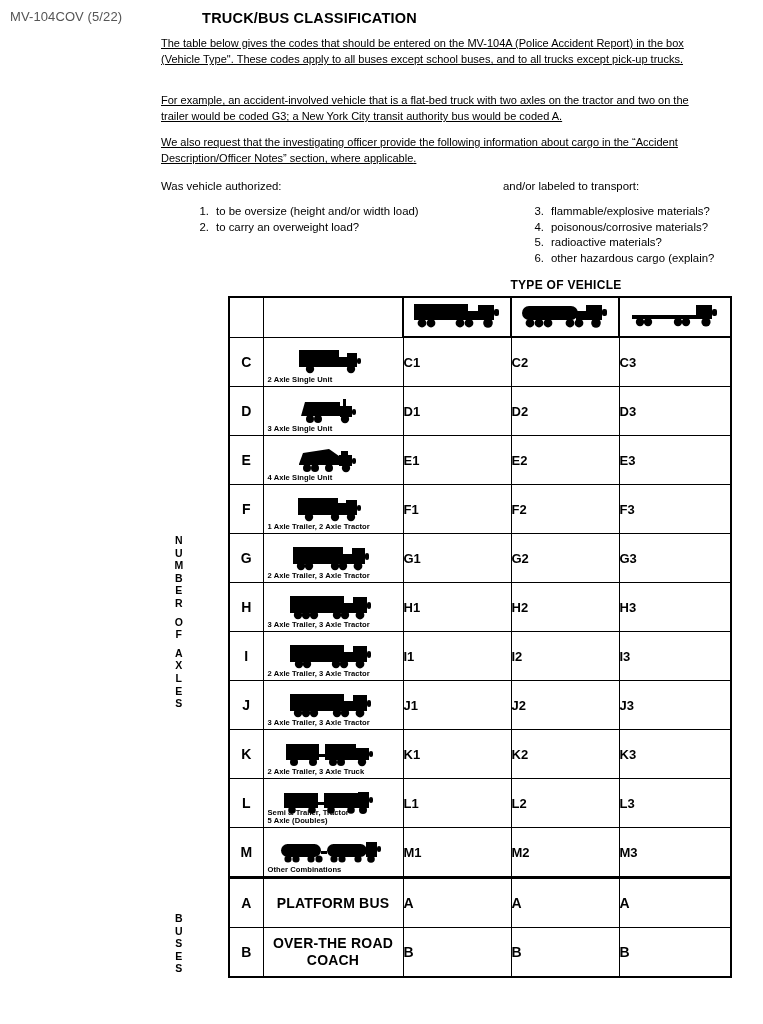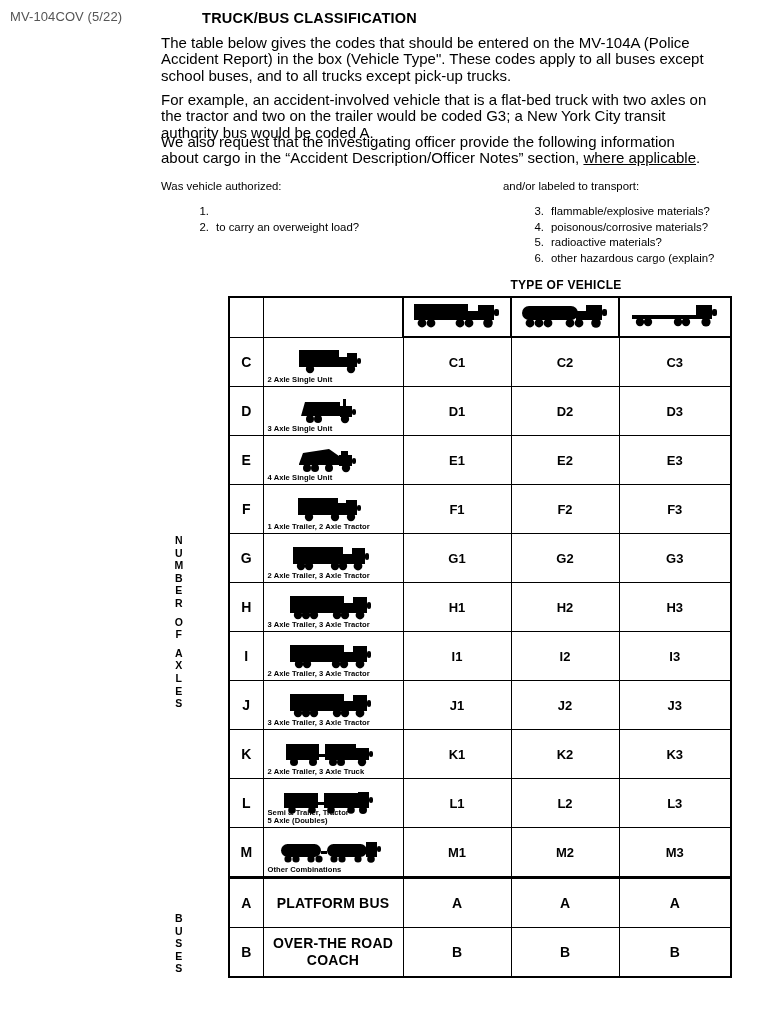--- a/index.html
+++ b/index.html
@@ -37,22 +37,23 @@
     font-size: 14.5px;
     font-weight: bold;
     letter-spacing: 0.2px;
   }
 
   
   .copy {
     position: absolute;
     left: 161px;
     width: 553px;
-    font-size: 15px;
+    font-size: 11px;
     line-height: 16.4px;
+    text-decoration: underline;
   }
   .p1 { top: 35px; }
   .p2 { top: 92px; }
   .p3 { top: 134px; }
   .copy u { text-decoration: underline; }
 
   
   .q-left {
     position: absolute;
     left: 161px;
@@ -185,21 +186,21 @@
     bottom: 1px;
     font-size: 7.6px;
     font-weight: bold;
     line-height: 8.6px;
     white-space: pre-line;
     letter-spacing: 0.05px;
   }
 
   
   td.code {
-    text-align: center;
+    text-align: left;
     font-size: 13px;
     font-weight: bold;
     height: 48px;
   }
 
   
   td.bus-name {
     text-align: center;
     font-size: 14px;
     font-weight: bold;
@@ -222,20 +223,21 @@
 
 <div class="copy p1">The table below gives the codes that should be entered on the MV-104A (Police Accident Report) in the box (Vehicle Type". These codes apply to all buses except school buses, and to all trucks except pick-up trucks.</div>
 <div class="copy p2">For example, an accident-involved vehicle that is a flat-bed truck with two axles on the tractor and two on the trailer would be coded G3; a New York City transit authority bus would be coded A.</div>
 <div class="copy p3"><span>We also request that the investigating officer provide the following information about cargo in the “Accident Description/Officer Notes” section, </span><u>where applicable</u><span>.</span></div>
 
 <div class="q-left">
   <div class="q-head">Was vehicle authorized:</div>
   <ul class="q-list">
     <li>
         <span class="num">1.</span>
+        <span>to be oversize (height and/or width load)</span>
       </li>
     <li>
         <span class="num">2.</span>
         <span>to carry an overweight load?</span>
       </li>
   </ul>
 </div>
 
 <div class="q-right">
   <div class="q-head">and/or labeled to transport:</div>

